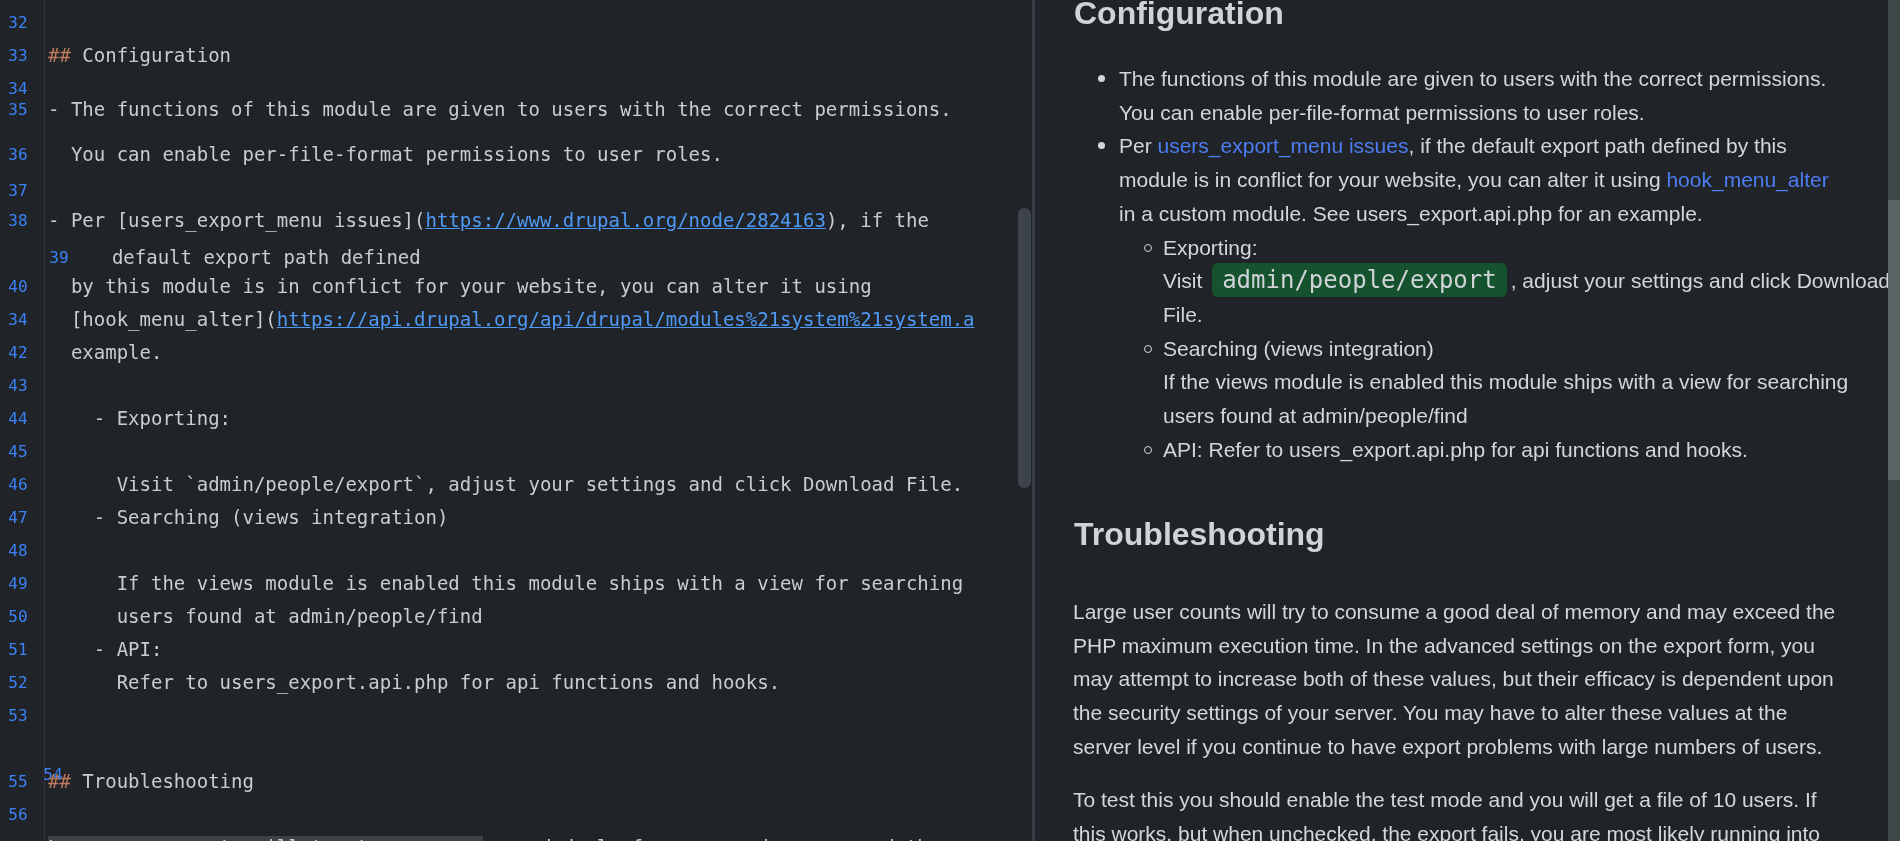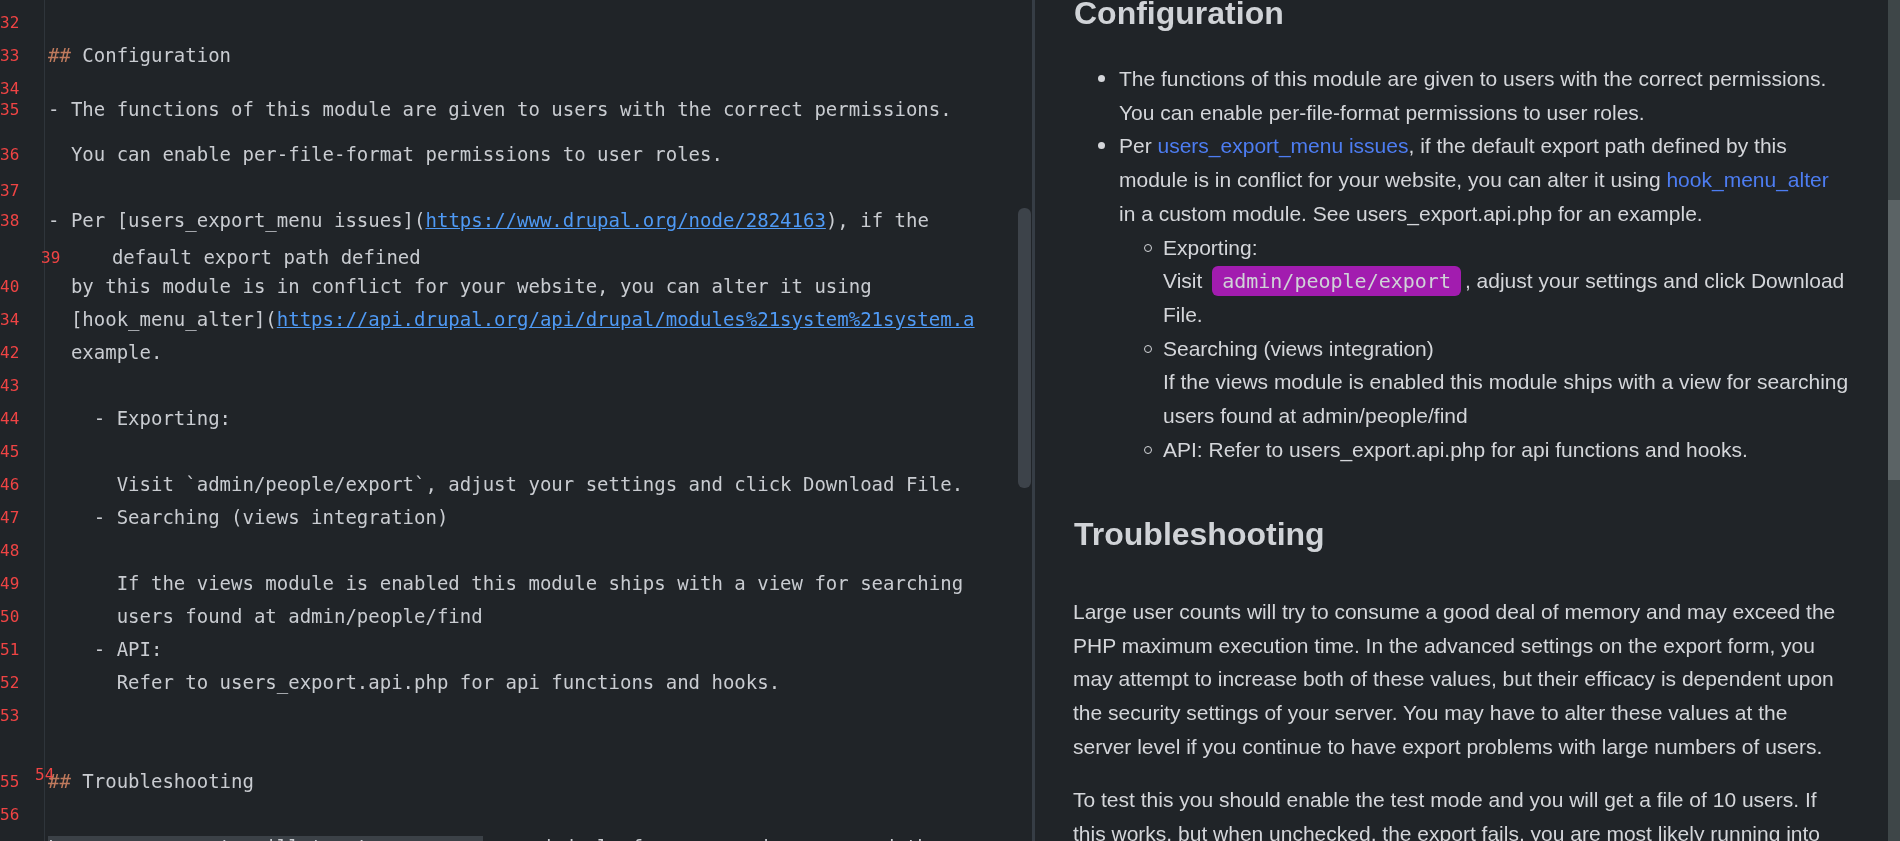--- a/index.html
+++ b/index.html
@@ -5,22 +5,22 @@
   html,body{margin:0;padding:0;background:#202428;}
   #screen{position:relative;width:1900px;height:841px;overflow:hidden;
           background:#202428;font-family:"DejaVu Sans Mono",monospace;}
 
   
   #editor{position:absolute;left:0;top:0;width:1032px;height:841px;overflow:hidden;}
   #gutter-border{position:absolute;left:44px;top:0;width:1px;height:841px;background:#2f353b;}
   .ed-line{position:absolute;left:0;width:1032px;height:33px;line-height:33px;
            font-size:19px;color:#c9ccd1;white-space:pre;overflow:hidden;}
   .ed-line .code{position:absolute;left:48px;top:0;white-space:pre;}
-  .ed-num{position:absolute;left:0;width:36px;text-align:left;height:33px;line-height:33px;
-          font-size:16px;color:#ef4444;}
+  .ed-num{position:absolute;left:0;width:36px;text-align:center;height:33px;line-height:33px;
+          font-size:16px;color:#3b82f6;}
   .tok-punct{color:#bf7a5d;}
   .tok-link{color:#4f9af5;text-decoration:underline;cursor:pointer;}
   .tok-sel{background:#3b4147;}
   #editor-scroll-thumb{position:absolute;left:1018px;top:208px;width:13px;height:280px;
           background:#3d434a;border-radius:6px;}
 
   
   #divider{position:absolute;left:1032px;top:0;width:3px;height:841px;background:#363d45;cursor:col-resize;}
 
   
@@ -28,21 +28,21 @@
            font-family:"Liberation Sans",sans-serif;color:#d4d6da;}
   .pv-h2{position:absolute;left:39px;margin:0;font-size:32px;font-weight:bold;color:#d0d3d7;
          font-family:"Liberation Sans",sans-serif;white-space:nowrap;}
   #pv-h2-config{top:-5px;}
   #pv-h2-trouble{top:516px;}
   .pv-line{position:absolute;height:34px;line-height:33.7px;font-size:21px;white-space:pre;}
   .pv-bullet-disc{position:absolute;width:7px;height:7px;border-radius:50%;background:#d4d6da;}
   .pv-bullet-circle{position:absolute;width:6px;height:6px;border-radius:50%;
                     border:1.5px solid #d4d6da;background:transparent;}
   .pv-link{color:#4d7df2;cursor:pointer;}
-  .pv-code{font-family:"DejaVu Sans Mono",monospace;font-size:20px;background:#a21caf;
+  .pv-code{font-family:"DejaVu Sans Mono",monospace;font-size:24px;background:#14532d;
            color:#d0d3d7;border-radius:6px;padding:3px 10px;margin:0 4px;}
 
   
   #win-scrollbar{position:absolute;left:1888px;top:0;width:12px;height:841px;background:#3e4648;}
   #win-scroll-thumb{position:absolute;left:0;top:200px;width:12px;height:280px;background:#5b6365;}
 </style>
 </head>
 <body>
 
 <div id="screen">

